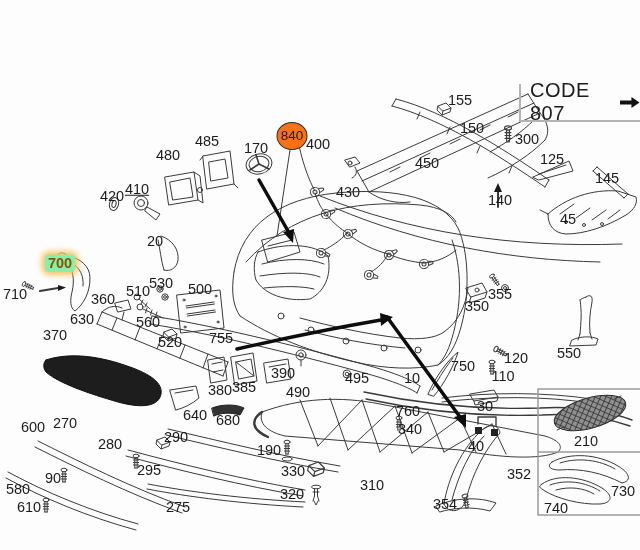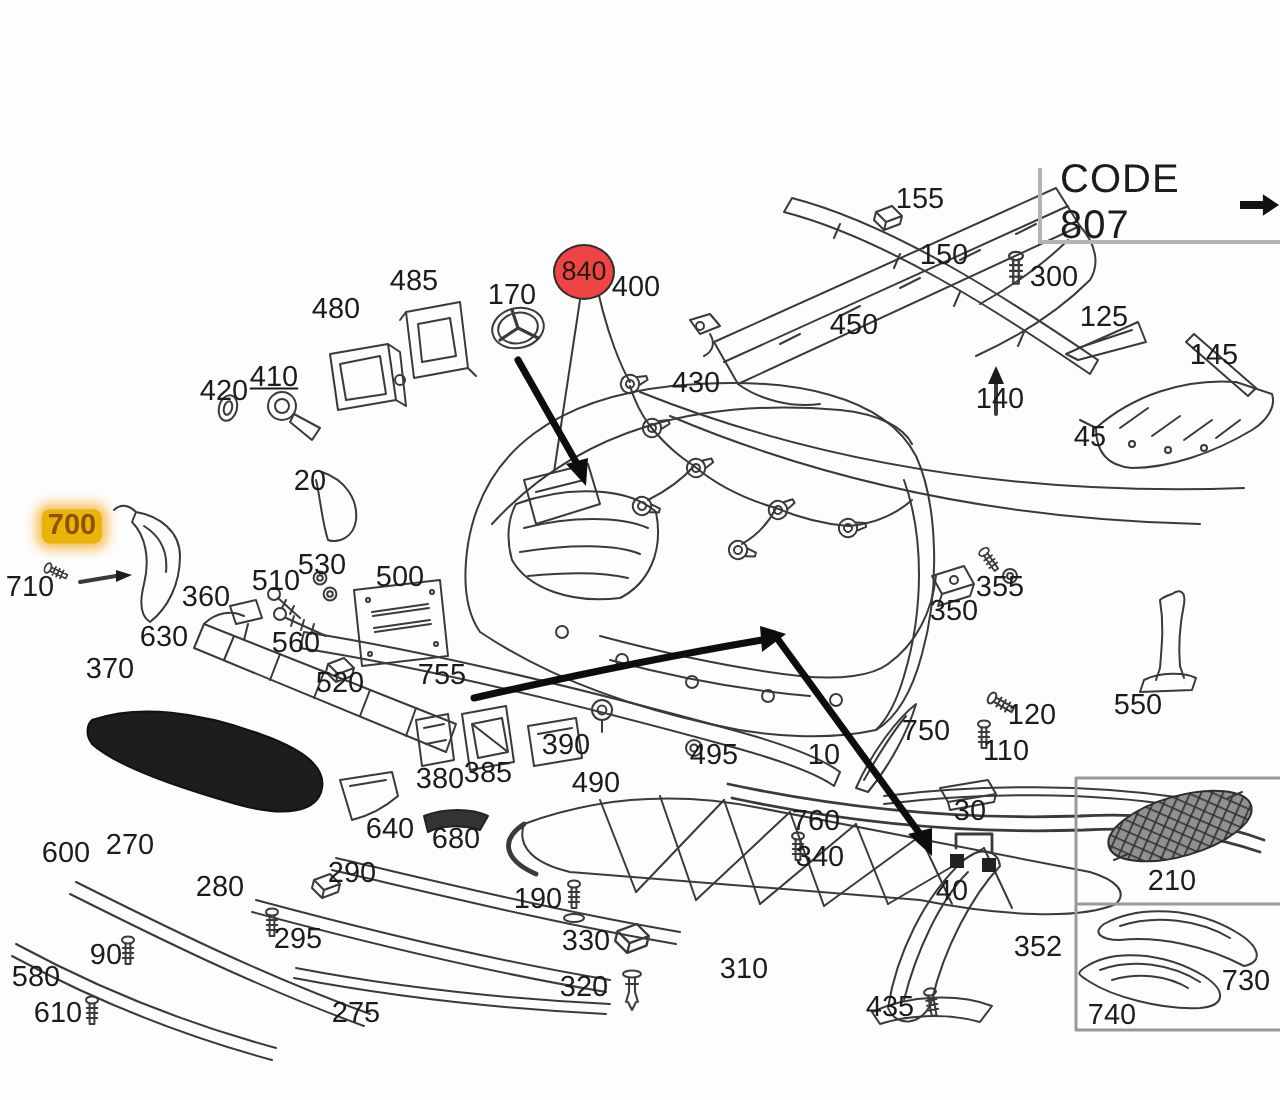--- a/index.html
+++ b/index.html
@@ -3,21 +3,21 @@
 <meta charset="utf-8">
 <style>
   html,body{margin:0;padding:0;background:#fdfdfd;}
   #stage{position:relative;width:640px;height:550px;background:#fdfdfd;overflow:hidden;
          font-family:"Liberation Sans",sans-serif;}
   #art{position:absolute;left:0;top:0;z-index:1;}
   #labels-layer{position:absolute;inset:0;z-index:5;}
   .plabel{position:absolute;transform:translate(-50%,-50%);font-size:14.5px;line-height:1;
           color:#1b1b1b;white-space:nowrap;cursor:default;user-select:none;}
   .plabel.circled{border:1.5px solid #2c2c2c;border-radius:50%;width:29px;height:26px;
-          display:flex;align-items:center;justify-content:center;font-size:13.5px;background:#ef4444;}
+          display:flex;align-items:center;justify-content:center;font-size:13.5px;background:#f97316;}
   .plabel.hl{font-weight:bold;border-radius:4px;padding:1px 3px;}
   .code-box{position:absolute;left:519px;top:84px;right:0;height:36px;z-index:4;
             border-left:2px solid #b3b3b3;border-bottom:2px solid #b3b3b3;
             display:flex;align-items:center;gap:22px;padding-left:9px;}
   .code-box .code-text{font-size:20px;color:#1c1c1c;letter-spacing:0.5px;}
 </style>
 </head>
 <body>
 
 <div id="stage">
@@ -365,32 +365,32 @@
     </svg>
   </div>
 
   <div id="labels-layer">
       <div class="plabel" style="left: 460px; top: 100px;">155</div>
       <div class="plabel" style="left: 472px; top: 128px;">150</div>
       <div class="plabel" style="left: 527px; top: 139px;">300</div>
       <div class="plabel" style="left: 552px; top: 159px;">125</div>
       <div class="plabel" style="left: 607px; top: 178px;">145</div>
       <div class="plabel" style="left: 500px; top: 200px;">140</div>
-      <div class="plabel" style="left: 545px; top: 219px;">45</div>
+      <div class="plabel" style="left: 568px; top: 219px;">45</div>
       <div class="plabel" style="left: 427px; top: 163px;">450</div>
       <div class="plabel" style="left: 348px; top: 152px; margin-top: 40px;">430</div>
       <div class="plabel" style="left: 318px; top: 144px;">400</div>
       <div class="plabel circled" style="left: 292px; top: 136px;">840</div>
       <div class="plabel" style="left: 256px; top: 148px;">170</div>
       <div class="plabel" style="left: 207px; top: 141px;">485</div>
       <div class="plabel" style="left: 168px; top: 155px;">480</div>
       <div class="plabel" style="left: 137px; top: 189px; text-decoration: underline;">410</div>
       <div class="plabel" style="left: 112px; top: 196px;">420</div>
       <div class="plabel" style="left: 155px; top: 241px;">20</div>
-      <div class="plabel hl" style="left: 36px; top: 263px; color: rgb(138, 82, 0); background: #eab308; box-shadow: rgb(245, 192, 90) 0px 0px 6px 3px;">700</div>
+      <div class="plabel hl" style="left: 60px; top: 263px; color: rgb(138, 82, 0); background: #86efac; box-shadow: rgb(245, 192, 90) 0px 0px 6px 3px;">700</div>
       <div class="plabel" style="left: 15px; top: 294px;">710</div>
       <div class="plabel" style="left: 103px; top: 299px;">360</div>
       <div class="plabel" style="left: 82px; top: 319px;">630</div>
       <div class="plabel" style="left: 55px; top: 335px;">370</div>
       <div class="plabel" style="left: 138px; top: 291px;">510</div>
       <div class="plabel" style="left: 161px; top: 283px;">530</div>
       <div class="plabel" style="left: 148px; top: 322px;">560</div>
       <div class="plabel" style="left: 200px; top: 289px;">500</div>
       <div class="plabel" style="left: 170px; top: 342px;">520</div>
       <div class="plabel" style="left: 221px; top: 338px;">755</div>
@@ -419,19 +419,19 @@
       <div class="plabel" style="left: 178px; top: 507px;">275</div>
       <div class="plabel" style="left: 269px; top: 450px;">190</div>
       <div class="plabel" style="left: 293px; top: 471px;">330</div>
       <div class="plabel" style="left: 292px; top: 494px;">320</div>
       <div class="plabel" style="left: 372px; top: 485px;">310</div>
       <div class="plabel" style="left: 408px; top: 411px;">760</div>
       <div class="plabel" style="left: 410px; top: 429px;">340</div>
       <div class="plabel" style="left: 485px; top: 406px;">30</div>
       <div class="plabel" style="left: 476px; top: 446px;">40</div>
       <div class="plabel" style="left: 519px; top: 474px;">352</div>
-      <div class="plabel" style="left: 445px; top: 504px;">435</div>
+      <div class="plabel" style="left: 445px; top: 504px;">354</div>
       <div class="plabel" style="left: 586px; top: 441px;">210</div>
       <div class="plabel" style="left: 623px; top: 491px;">730</div>
       <div class="plabel" style="left: 556px; top: 508px;">740</div>
     </div>
 
 </div>
 
 </body></html>

